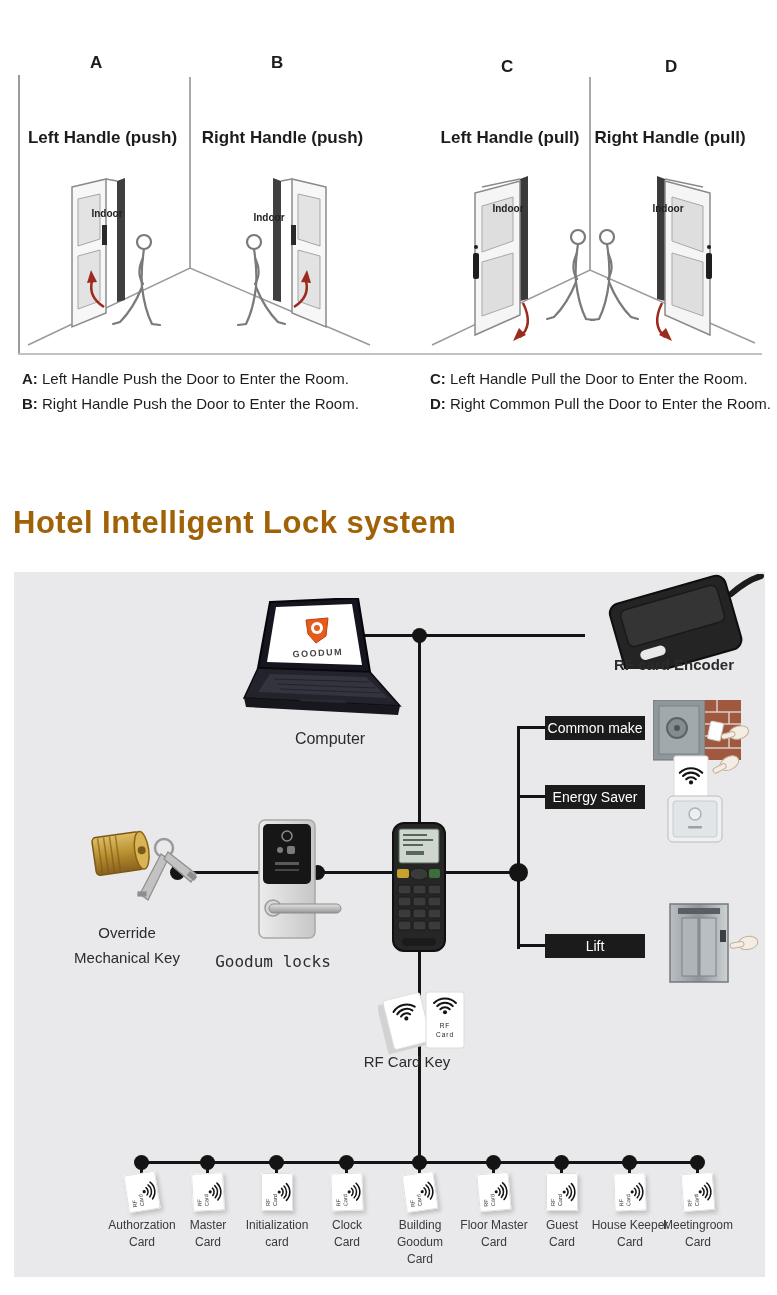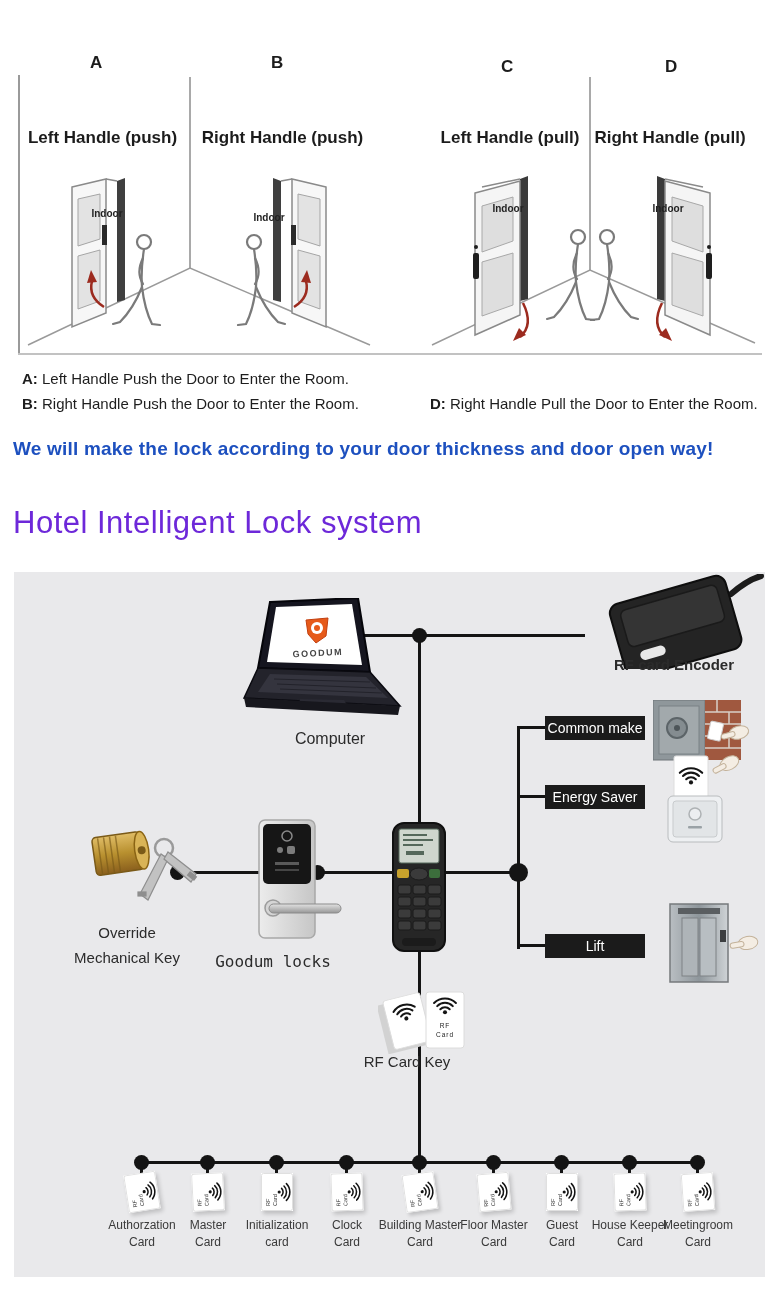--- a/index.html
+++ b/index.html
@@ -5,21 +5,21 @@
   html,body{margin:0;padding:0;background:#fff;}
   #page{position:relative;width:777px;height:1295px;background:#ffffff;overflow:hidden;
         font-family:"Liberation Sans",sans-serif;color:#222;}
   .abs{position:absolute;}
   .letter{position:absolute;font-size:17px;font-weight:bold;color:#1c1c1c;}
   .handle-label{position:absolute;top:128px;font-size:17px;font-weight:bold;color:#1c1c1c;text-align:center;}
   .indoor{position:absolute;width:46px;font-size:10px;font-weight:bold;color:#222;text-align:center;}
   .note{position:absolute;font-size:15px;color:#1e1e1e;white-space:nowrap;}
   .note .k{font-weight:bold;}
   .promo{position:absolute;left:13px;top:438px;font-size:19px;font-weight:bold;color:#1d50bf;white-space:nowrap;letter-spacing:.2px;}
-  .heading{position:absolute;left:13px;top:505px;font-size:31px;font-weight:normal;color:#6d28d9;letter-spacing:.5px;}
+  .heading{position:absolute;left:13px;top:505px;font-size:31px;font-weight:bold;color:#a16207;letter-spacing:.5px;}
   #sysPanel{position:absolute;left:14px;top:572px;width:751px;height:705px;background:#e9e9eb;}
   .hline,.vline{position:absolute;background:#141414;}
   .hline{height:3px;} .vline{width:3px;}
   .dot{position:absolute;width:15px;height:15px;border-radius:50%;background:#141414;}
   .dot.big{width:19px;height:19px;}
   .tag{position:absolute;width:100px;height:24px;background:#1b1b1b;color:#fff;font-size:14px;
        line-height:24px;text-align:center;z-index:3;}
   .img-label{position:absolute;font-size:15px;color:#2b2b2b;text-align:center;z-index:3;}
   .sm-card{position:absolute;width:32px;height:38px;z-index:3;box-shadow:2px 3px 4px rgba(0,0,0,.18);background:#fff;}
   .card-label{position:absolute;width:90px;font-size:12px;color:#3a3a3a;text-align:center;line-height:17px;z-index:3;}
@@ -115,23 +115,23 @@
     <use href="#pullScene" transform="translate(345,0) scale(-1,1)"></use>
   </svg>
 
   <span class="indoor" style="left:84px;top:208px">Indoor</span>
   <span class="indoor" style="left:246px;top:212px">Indoor</span>
   <span class="indoor" style="left:485px;top:203px">Indoor</span>
   <span class="indoor" style="left:645px;top:203px">Indoor</span>
 
   <div class="note" style="left:22px;top:370px"><span class="k">A:</span> <span>Left Handle Push the Door to Enter the Room.</span></div>
   <div class="note" style="left:22px;top:395px"><span class="k">B:</span> <span>Right Handle Push the Door to Enter the Room.</span></div>
-  <div class="note" style="left:430px;top:395px"><span class="k">D:</span> <span>Right Handle Pull the Door to Enter the Room.</span></div>
-
-  <div class="promo">We will make the lock according to your door thickness and door open way!</div>
+  <div class="note" style="left:430px;top:370px"><span class="k">C:</span> <span>Left Handle Pull the Door to Enter the Room.</span></div>
+  <div class="note" style="left:430px;top:395px"><span class="k">D:</span> <span>Right Common Pull the Door to Enter the Room.</span></div>
+
   <div class="heading">Hotel Intelligent Lock system</div>
 
   <div id="sysPanel">
 
     <div class="hline" style="left:331px;top:62px;width:240px"></div>
     <div class="vline" style="left:404px;top:62px;height:532px"></div>
     <div class="dot" style="left:398px;top:56px"></div>
 
     <div class="hline" style="left:164px;top:299px;width:341px"></div>
     <div class="dot" style="left:156px;top:293px"></div>
@@ -394,21 +394,21 @@
       </div>
     <div class="card-label" style="left:218px;top:645px">
         <div>Initialization</div>
         <div>card</div>
       </div>
     <div class="card-label" style="left:288px;top:645px">
         <div>Clock</div>
         <div>Card</div>
       </div>
     <div class="card-label" style="left:361px;top:645px">
-        <div>Building Master</div>
+        <div>Building Goodum</div>
         <div>Card</div>
       </div>
     <div class="card-label" style="left:435px;top:645px">
         <div>Floor Master</div>
         <div>Card</div>
       </div>
     <div class="card-label" style="left:503px;top:645px">
         <div>Guest</div>
         <div>Card</div>
       </div>

